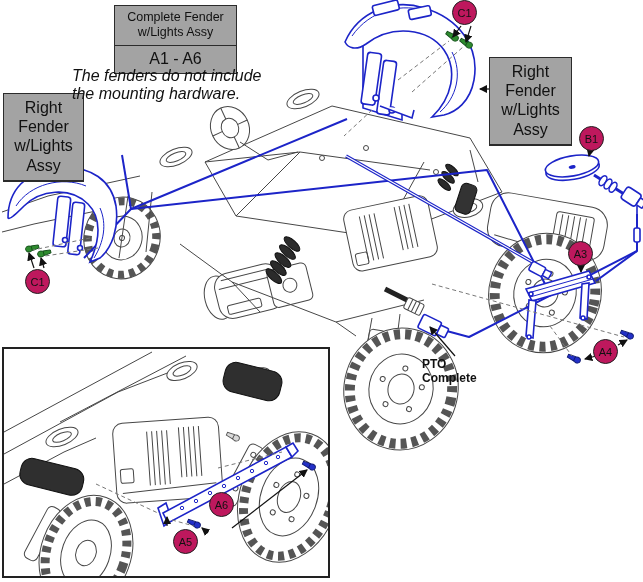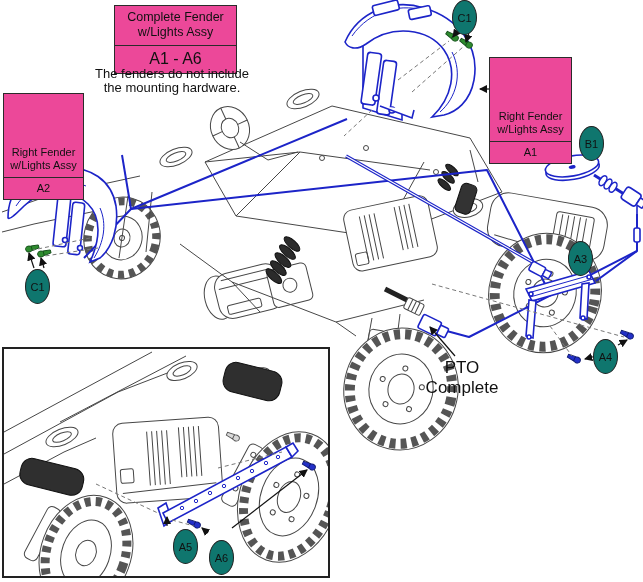--- a/index.html
+++ b/index.html
@@ -1,31 +1,31 @@
 <!DOCTYPE html>
 <html><head>
 <meta charset="utf-8">
 <style>
   html,body{margin:0;padding:0;background:#fff;}
   .canvas{position:relative;width:643px;height:582px;background:#fff;overflow:hidden;
           font-family:"Liberation Sans", sans-serif;color:#111;}
   .canvas svg{position:absolute;left:0;top:0;}
-  .pbox{position:absolute;border:1.6px solid #2b2b2b;background:#ec4899;text-align:center;}
+  .pbox{position:absolute;border:1.6px solid #2b2b2b;background:#a3a3a3;text-align:center;}
   .pbox .title{border-bottom:1.6px solid #2b2b2b;padding:4px 2px 5px;line-height:1.2;}
   .pbox .ref{padding:4px 0 5px;}
   .pbox-lg .title{font-size:12.5px;}
   .pbox-lg .ref{font-size:16px;}
-  .pbox-sm .title{font-size:11px;margin-top:48px;}
+  .pbox-sm .title{font-size:16px;}
   .pbox-sm .ref{font-size:11px;}
-  .note{position:absolute;left:72px;top:67px;width:200px;text-align:center;
-        font-size:13px;line-height:1.1;}
-  .pto{position:absolute;left:422px;top:358px;width:80px;text-align:center;
-       font-size:17px;line-height:1.15;}
-  .callout{position:absolute;width:25px;height:35px;border:1.4px solid #222;border-radius:50%;
-           background:#0f766e;display:flex;align-items:center;justify-content:center;
+  .note{position:absolute;left:72px;top:67px;width:200px;
+        font-size:16px;line-height:1.1;font-style:italic;}
+  .pto{position:absolute;left:422px;top:358px;width:80px;
+       font-size:12px;line-height:1.15;font-weight:bold;}
+  .callout{position:absolute;width:25px;height:25px;border:1.4px solid #222;border-radius:50%;
+           background:#be185d;display:flex;align-items:center;justify-content:center;
            font-size:11px;box-sizing:border-box;}
   .dash{stroke:#777;stroke-width:1;stroke-dasharray:4 3;fill:none;}
   .arr{stroke:#111;stroke-width:1.2;fill:none;marker-end:url(#ah);}
   .screw-green{fill:#2e8b2e;stroke:#14501a;stroke-width:0.9;}
   .screw-blue{fill:#2330c8;stroke:#101a70;stroke-width:0.9;}
   .screw-grey{fill:#d9d9d9;stroke:#555;stroke-width:0.9;}
 </style>
 </head>
 <body>
 
@@ -355,42 +355,40 @@
     <span>w/Lights Assy</span>
   </div>
   <div class="ref">A1 - A6</div>
 </div>
 
 <div class="pbox pbox-sm" style="left:489px;top:57px;width:81px">
   <div class="title">
     <span>Right Fender</span><br>
     <span>w/Lights Assy</span>
   </div>
-  <div class="ref">A1</div>
 </div>
 
 <div class="pbox pbox-sm" style="left:3px;top:93px;width:79px">
   <div class="title">
     <span>Right Fender</span><br>
     <span>w/Lights Assy</span>
   </div>
-  <div class="ref">A2</div>
 </div>
 
 <div class="note">
   <span>The fenders do not include</span><br>
   <span>the mounting hardware.</span>
 </div>
 
 <div class="pto">
   <span>PTO</span><br>
   <span>Complete</span>
 </div>
 
 <div class="callout" style="left:452px;top:0px">C1</div>
 <div class="callout" style="left:579px;top:126px">B1</div>
 <div class="callout" style="left:568px;top:241px">A3</div>
 <div class="callout" style="left:593px;top:339px">A4</div>
 <div class="callout" style="left:25px;top:269px">C1</div>
 <div class="callout" style="left:173px;top:529px">A5</div>
-<div class="callout" style="left:209px;top:540px">A6</div>
+<div class="callout" style="left:209px;top:492px">A6</div>
 
 </div>
 
 </body></html>

